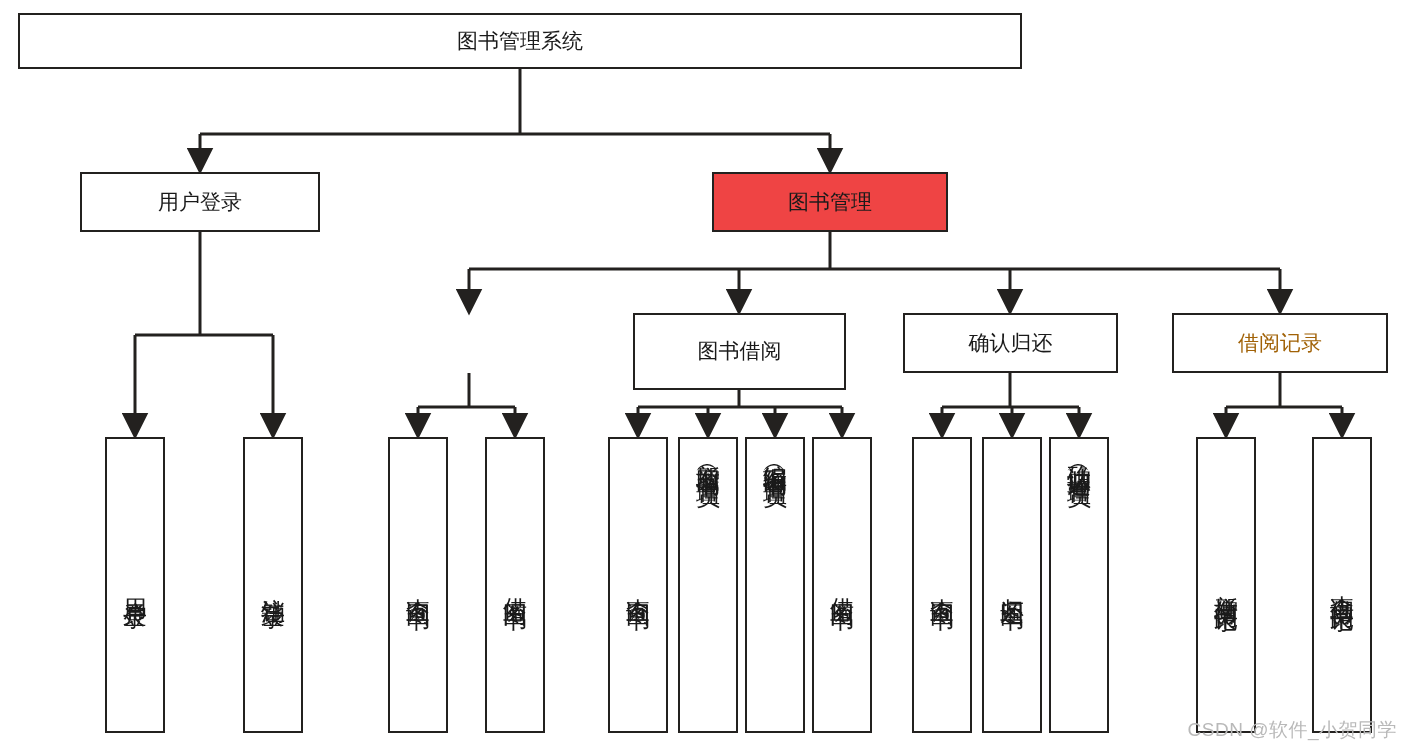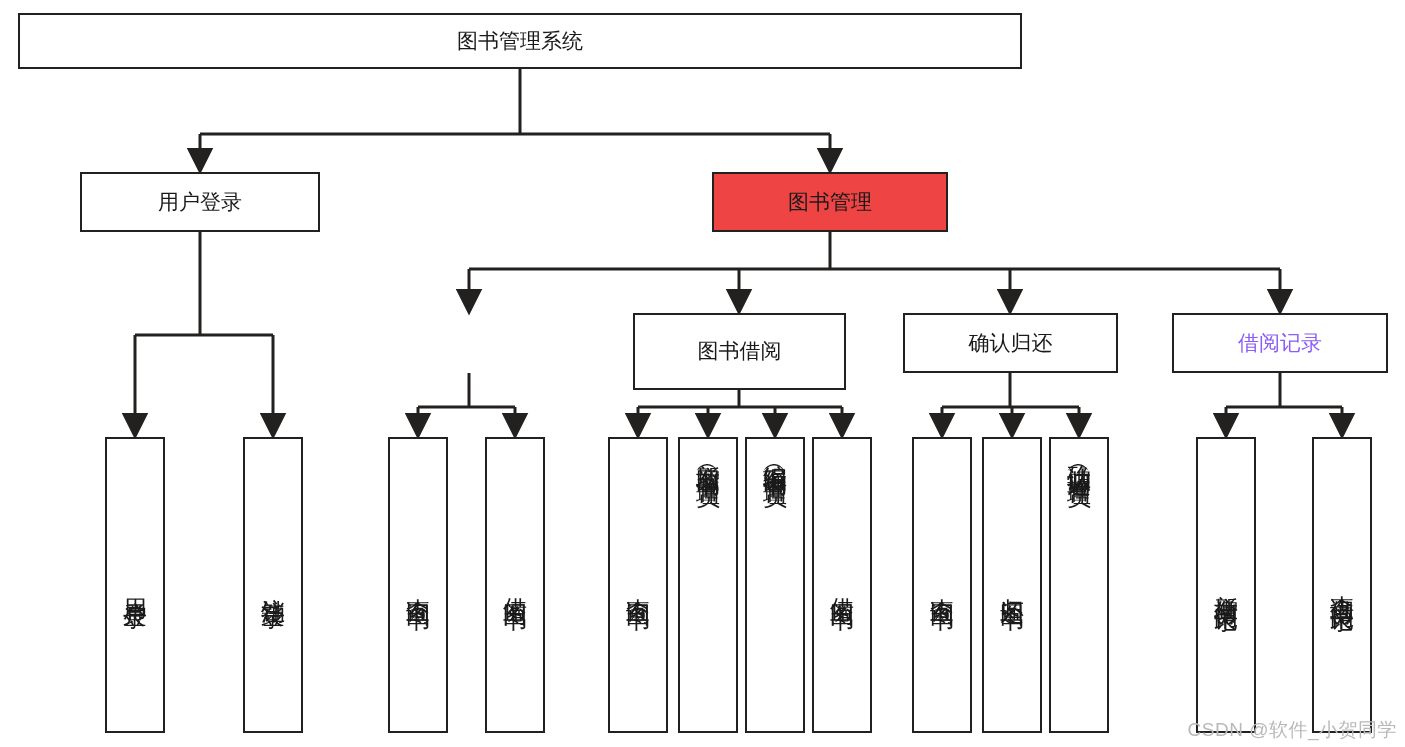--- a/index.html
+++ b/index.html
@@ -135,21 +135,21 @@
   <div class="node horizontal" style="left: 712px; top: 172px; width: 236px; height: 60px; border-color: rgb(35, 33, 31); background: #ef4444; color: rgb(26, 26, 26);">
     <span class="label">图书管理</span>
   </div>
 
   <div class="node horizontal" style="left: 633px; top: 313px; width: 213px; height: 77px; border-color: rgb(35, 33, 31); background: rgb(255, 255, 255); color: rgb(26, 26, 26);">
     <span class="label">图书借阅</span>
   </div>
   <div class="node horizontal" style="left: 903px; top: 313px; width: 215px; height: 60px; border-color: rgb(35, 33, 31); background: rgb(255, 255, 255); color: rgb(26, 26, 26);">
     <span class="label">确认归还</span>
   </div>
-  <div class="node horizontal" style="left: 1172px; top: 313px; width: 216px; height: 60px; border-color: rgb(35, 33, 31); background: rgb(255, 255, 255); color: #8b5cf6;">
+  <div class="node horizontal" style="left: 1172px; top: 313px; width: 216px; height: 60px; border-color: rgb(35, 33, 31); background: rgb(255, 255, 255); color: #a16207;">
     <span class="label">借阅记录</span>
   </div>
 
   <div class="node vertical mid" style="left: 105px; top: 437px; width: 60px; height: 296px; border-color: rgb(35, 33, 31); background: rgb(255, 255, 255); color: rgb(26, 26, 26);">
     <span class="label">用户登录</span>
   </div>
   <div class="node vertical mid" style="left: 243px; top: 437px; width: 60px; height: 296px; border-color: rgb(35, 33, 31); background: rgb(255, 255, 255); color: rgb(26, 26, 26);">
     <span class="label">注销登录</span>
   </div>
   <div class="node vertical mid" style="left: 388px; top: 437px; width: 60px; height: 296px; border-color: rgb(35, 33, 31); background: rgb(255, 255, 255); color: rgb(26, 26, 26);">

